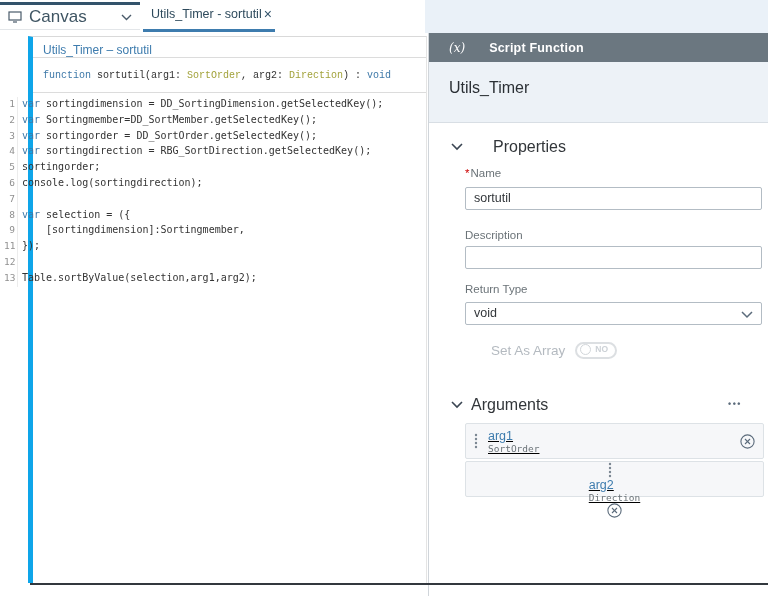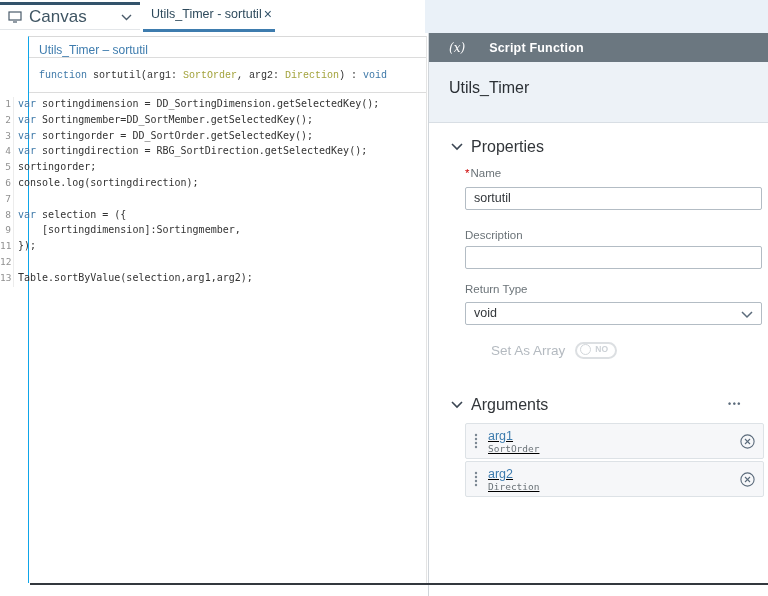--- a/index.html
+++ b/index.html
@@ -14,21 +14,21 @@
     border-top:3px solid #33536b; border-bottom:1px solid #e3e6e9;
     display:flex; align-items:center; padding:0 8px; cursor:pointer; }
   #canvas-dropdown .lbl { font-size:17px; color:#3f5563; margin-left:7px; flex:1; }
   #editor-tab { left:143px; top:2px; width:132px; height:30px; display:flex;
     align-items:center; padding:0 6px 3px 8px; border-bottom:3px solid #3e7cae; }
   #editor-tab .lbl { font-size:12.5px; color:#2e4a5c; flex:1; white-space:nowrap; }
   .close-x { font-size:14px; color:#33536b; line-height:1; padding:0 2px; cursor:pointer; }
 
   
   #editor { left:28px; top:36px; width:399px; height:547px; background:#fff;
-    border-left:1px solid #0ea5e9; border-right:1px solid #e4e4e4; border-top:1px solid #d9d9d9; }
+    border-left:5px solid #0ea5e9; border-right:1px solid #e4e4e4; border-top:1px solid #d9d9d9; }
   #crumb-row { height:21px; border-bottom:1px solid #dcdcdc; padding:3px 0 0 10px; }
   #crumb-row span { font-size:12px; color:#3e7cae; }
   #sig-row { height:35px; border-bottom:1px solid #dcdcdc; padding:12px 0 0 10px;
     font-family:Liberation Mono, monospace; font-size:10px; white-space:pre; }
   #code-area { position:absolute; left:-29px; top:60px; right:0; }
   .code-row { display:flex; height:15.8px; font-family:"DejaVu Sans Mono","Liberation Mono",monospace; font-size:10px; }
   .code-row .ln { width:14px; text-align:right; padding-right:2px; color:#909090;
     font-size:9.5px; border-right:1px solid #ececec; flex:none; padding-top:1px; }
   .code-row .ct { padding-left:4px; white-space:pre; padding-top:1px; }
   .tk-kw { color:#3d78a8; } .tk-pl { color:#333; } .tk-ty { color:#a3a33c; } .tk-st { color:#a84b94; }
@@ -155,21 +155,21 @@
 
     <div id="panel-header">
       <span class="fx">(x)</span>
       <span class="ttl">Script Function</span>
     </div>
 
     <div id="script-object">
       <div class="so-value">Utils_Timer</div>
     </div>
 
-    <div class="sec-head" style="top:105px;">
+    <div class="sec-head" style="top:105px;gap:22px;">
       <svg width="12" height="8" viewBox="0 0 12 8">
         <path d="M1 1 L6 6 L11 1" fill="none" stroke="#3a4552" stroke-width="1.6"></path>
       </svg>
       <span class="txt">Properties</span>
     </div>
 
     <div class="fld-label" style="top:134px;">
       <span class="req-star">*</span><span>Name</span>
     </div>
     <div class="fld-input" style="top:154px;">sortutil</div>
@@ -216,21 +216,21 @@
             <div class="arg-type">SortOrder</div>
           </span>
           <span class="arg-remove">
             <svg width="15" height="15" viewBox="0 0 15 15">
               <circle cx="7.5" cy="7.5" r="6.6" fill="none" stroke="#5b6b7b" stroke-width="1.1"></circle>
               <line x1="5" y1="5" x2="10" y2="10" stroke="#5b6b7b" stroke-width="1.1"></line>
               <line x1="10" y1="5" x2="5" y2="10" stroke="#5b6b7b" stroke-width="1.1"></line>
             </svg>
           </span>
         </div>
-        <div class="arg-card" style="top: 428px;">
+        <div class="arg-card" style="top: 428px; flex-direction: column;">
           <span class="arg-grip">
             <svg width="4" height="16" viewBox="0 0 4 16">
               <circle cx="2" cy="2" r="1.2" fill="#7a8792"></circle>
               <circle cx="2" cy="6" r="1.2" fill="#7a8792"></circle>
               <circle cx="2" cy="10" r="1.2" fill="#7a8792"></circle>
               <circle cx="2" cy="14" r="1.2" fill="#7a8792"></circle>
             </svg>
           </span>
           <span class="arg-main">
             <div class="arg-name">arg2</div>

